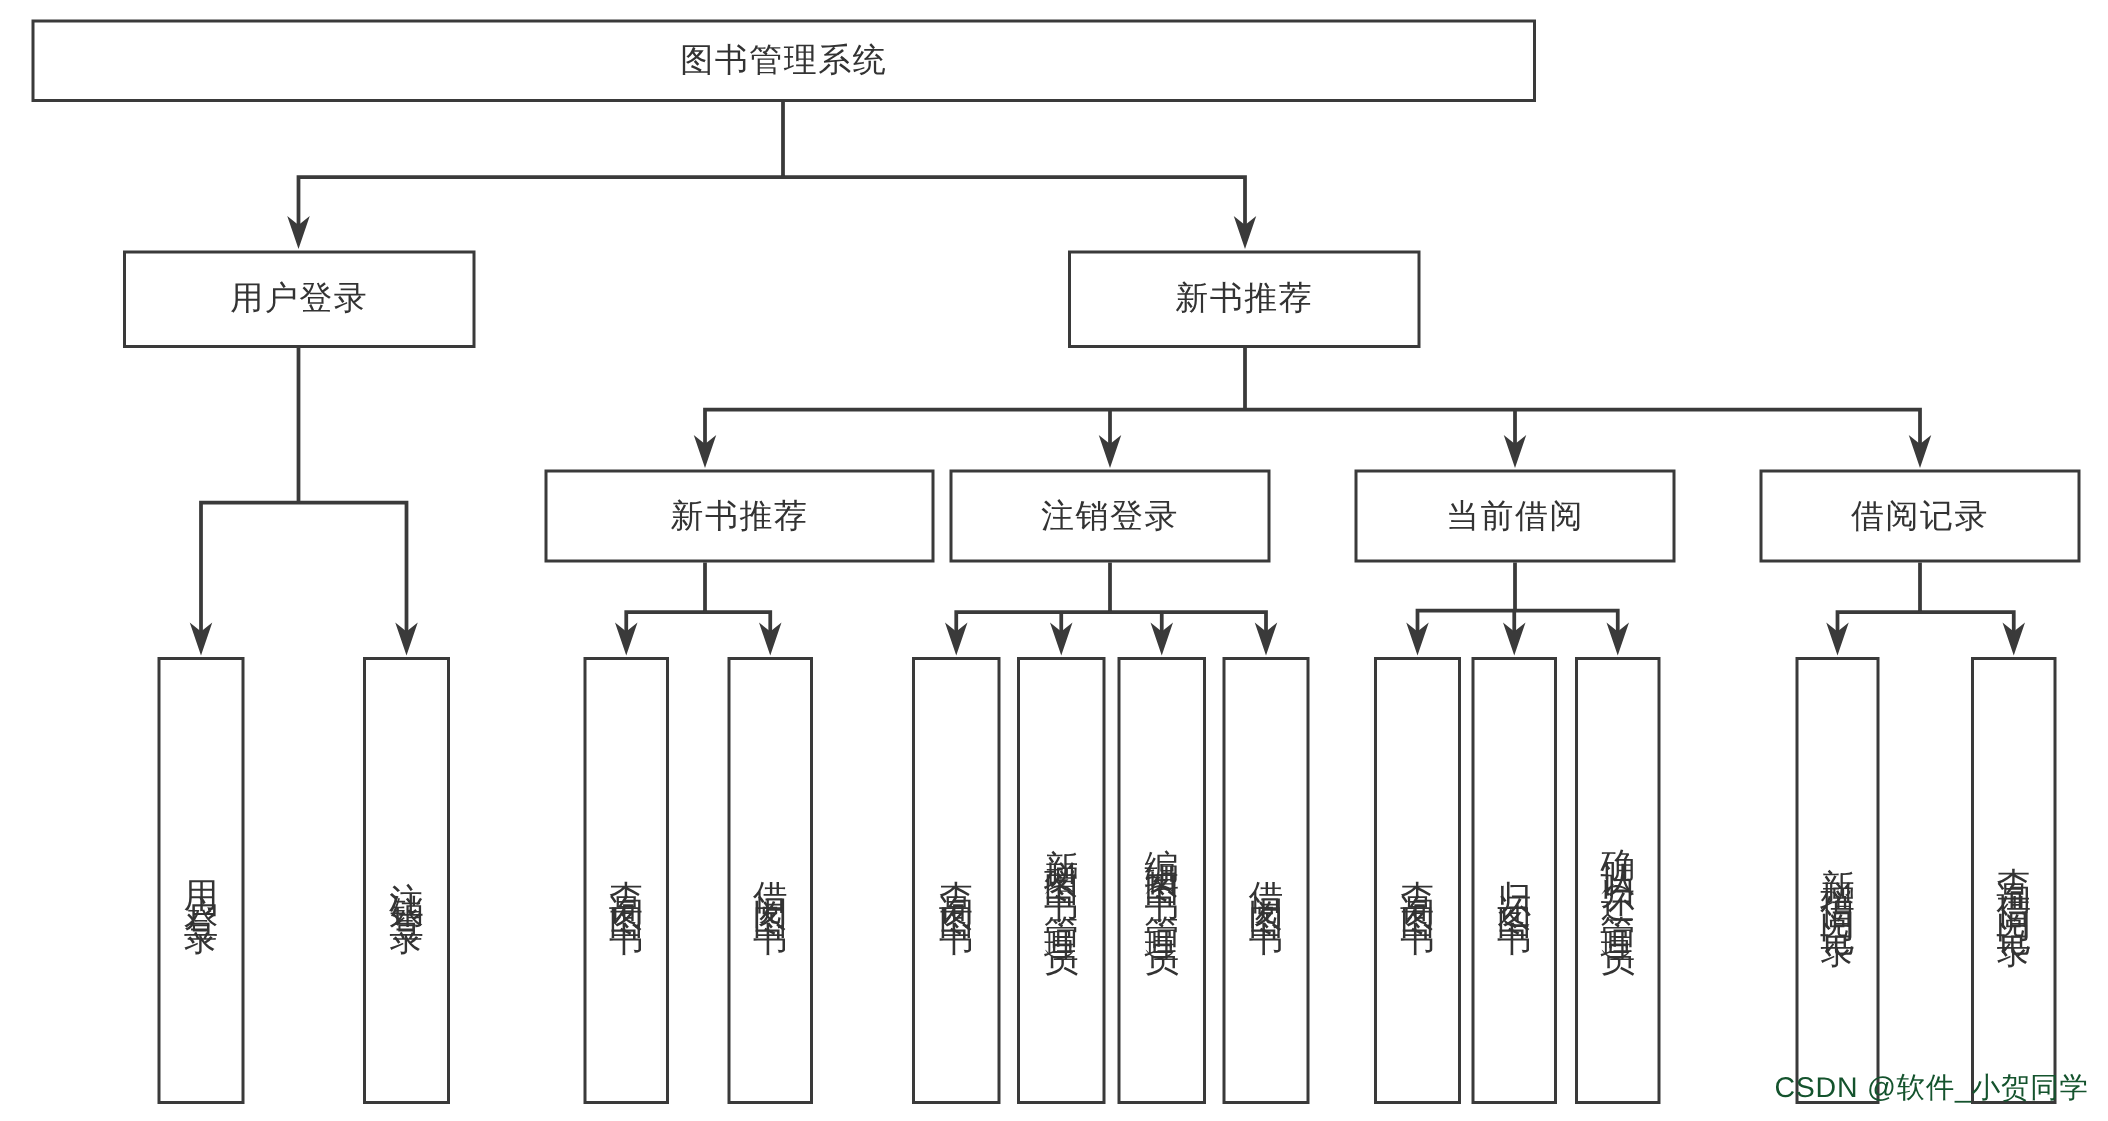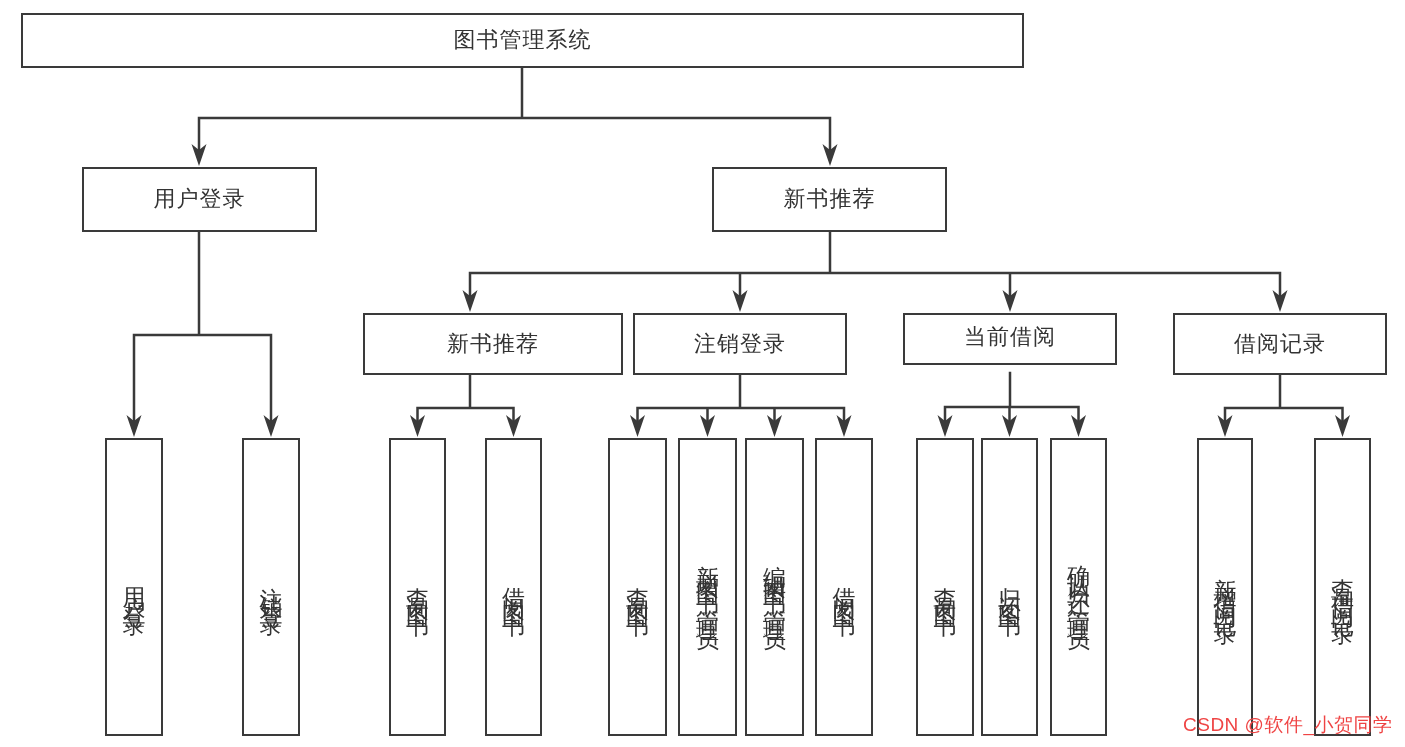--- a/index.html
+++ b/index.html
@@ -34,21 +34,21 @@
     writing-mode:vertical-rl;
     text-orientation:mixed;
     letter-spacing:9px;
     line-height:1.0;
   }
   .watermark {
     position:absolute;
     left:1183px; top:712px;
     z-index:3;
     font-size:19px;
-    color:#ef4444;
+    color:#14532d;
     letter-spacing:0.5px;
     white-space:nowrap;
   }
 </style>
 </head>
 <body>
 
 <div id="canvas">
 
   <svg class="connectors" width="1405" height="747" viewBox="0 0 1405 747">
@@ -91,21 +91,21 @@
     </g>
   </svg>
 
   <div class="box h" style="left:21px; top:13px; width:1003px; height:55px;">图书管理系统</div>
 
   <div class="box h" style="left:82px; top:167px; width:235px; height:65px;">用户登录</div>
   <div class="box h" style="left:712px; top:167px; width:235px; height:65px;">新书推荐</div>
 
   <div class="box h" style="left:363px; top:313px; width:260px; height:62px;">新书推荐</div>
   <div class="box h" style="left:633px; top:313px; width:214px; height:62px;">注销登录</div>
-  <div class="box h" style="left:903px; top:313px; width:214px; height:52px;font-family:Liberation Mono, monospace;">当前借阅</div>
+  <div class="box h" style="left:903px; top:313px; width:214px; height:62px;">当前借阅</div>
   <div class="box h" style="left:1173px; top:313px; width:214px; height:62px;">借阅记录</div>
 
   <div class="box v" style="left:105px; top:438px; width:58px; height:298px;">用户登录</div>
   <div class="box v" style="left:242px; top:438px; width:58px; height:298px;">注销登录</div>
 
   <div class="box v" style="left:389px; top:438px; width:57px; height:298px;">查询图书</div>
   <div class="box v" style="left:485px; top:438px; width:57px; height:298px;">借阅图书</div>
 
   <div class="box v" style="left:608px; top:438px; width:59px; height:298px;">查询图书</div>
   <div class="box v" style="left:678px; top:438px; width:59px; height:298px;">新增图书（管理员）</div>

